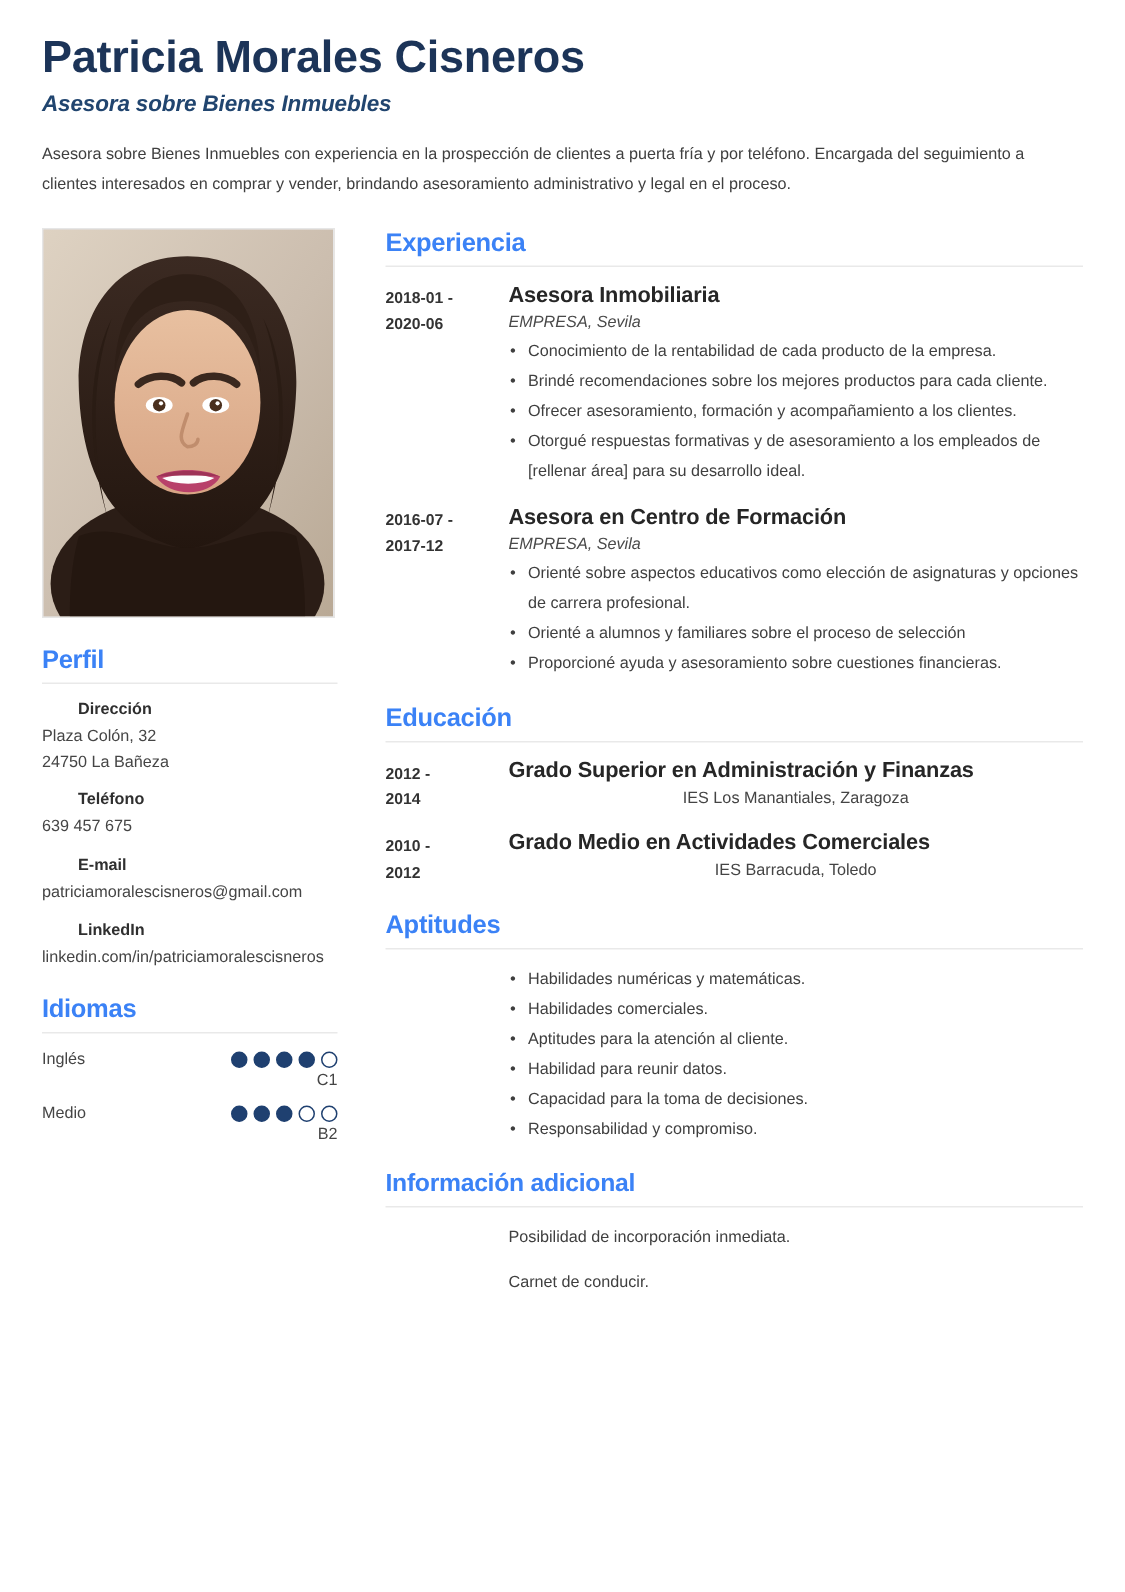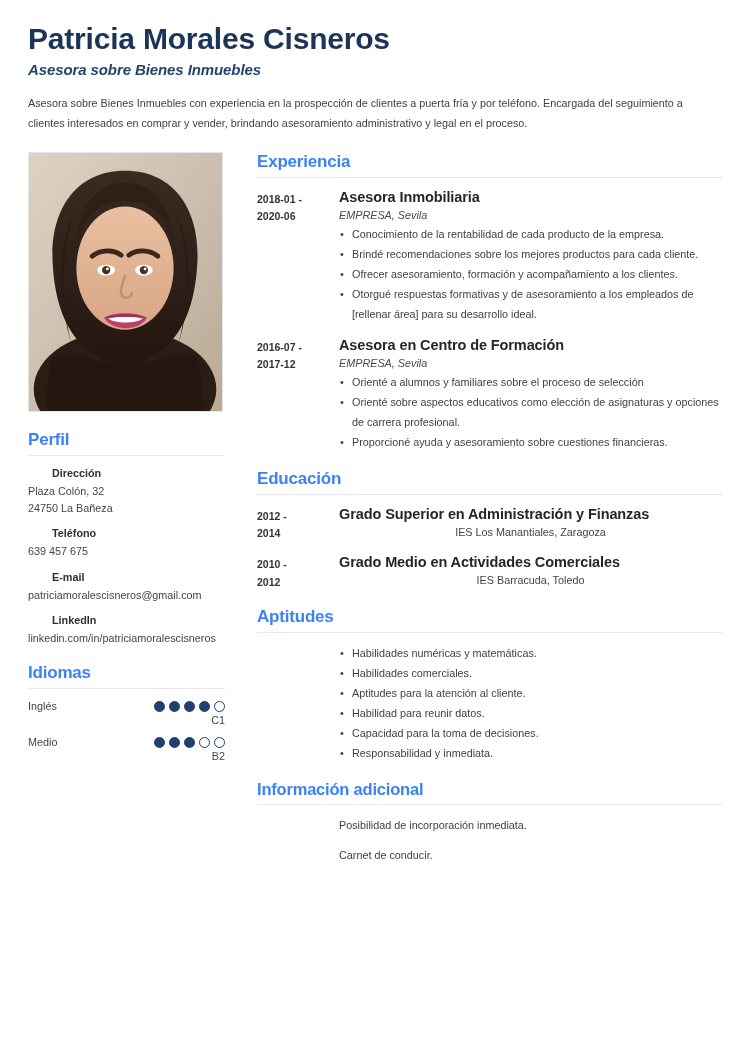--- a/index.html
+++ b/index.html
@@ -342,22 +342,22 @@
           </div>
         </div>
 
         <div class="entry">
           <div class="entry-dates" style="white-space: pre-line;">2016-07 -
 2017-12</div>
           <div class="entry-main">
             <div class="entry-title">Asesora en Centro de Formación</div>
             <div class="entry-sub">EMPRESA, Sevila</div>
             <ul class="bullets">
+              <li>Orienté sobre aspectos educativos como elección de asignaturas y opciones de carrera profesional.</li>
               <li>Orienté a alumnos y familiares sobre el proceso de selección</li>
-              <li>Orienté sobre aspectos educativos como elección de asignaturas y opciones de carrera profesional.</li>
               <li>Proporcioné ayuda y asesoramiento sobre cuestiones financieras.</li>
             </ul>
           </div>
         </div>
       </div>
 
       <div class="sec">
         <div class="sec-head">Educación</div>
         <div class="rule"></div>
 
@@ -383,21 +383,21 @@
       <div class="sec">
         <div class="sec-head">Aptitudes</div>
         <div class="rule"></div>
         <div class="skills-wrap">
           <ul class="bullets">
             <li>Habilidades numéricas y matemáticas.</li>
             <li>Habilidades comerciales.</li>
             <li>Aptitudes para la atención al cliente.</li>
             <li>Habilidad para reunir datos.</li>
             <li>Capacidad para la toma de decisiones.</li>
-            <li>Responsabilidad y inmediata.</li>
+            <li>Responsabilidad y compromiso.</li>
           </ul>
         </div>
       </div>
 
       <div class="sec">
         <div class="sec-head small">Información adicional</div>
         <div class="rule"></div>
         <div class="extra-wrap">
           <p class="extra-line">Posibilidad de incorporación inmediata.</p>
           <p class="extra-line">Carnet de conducir.</p>

